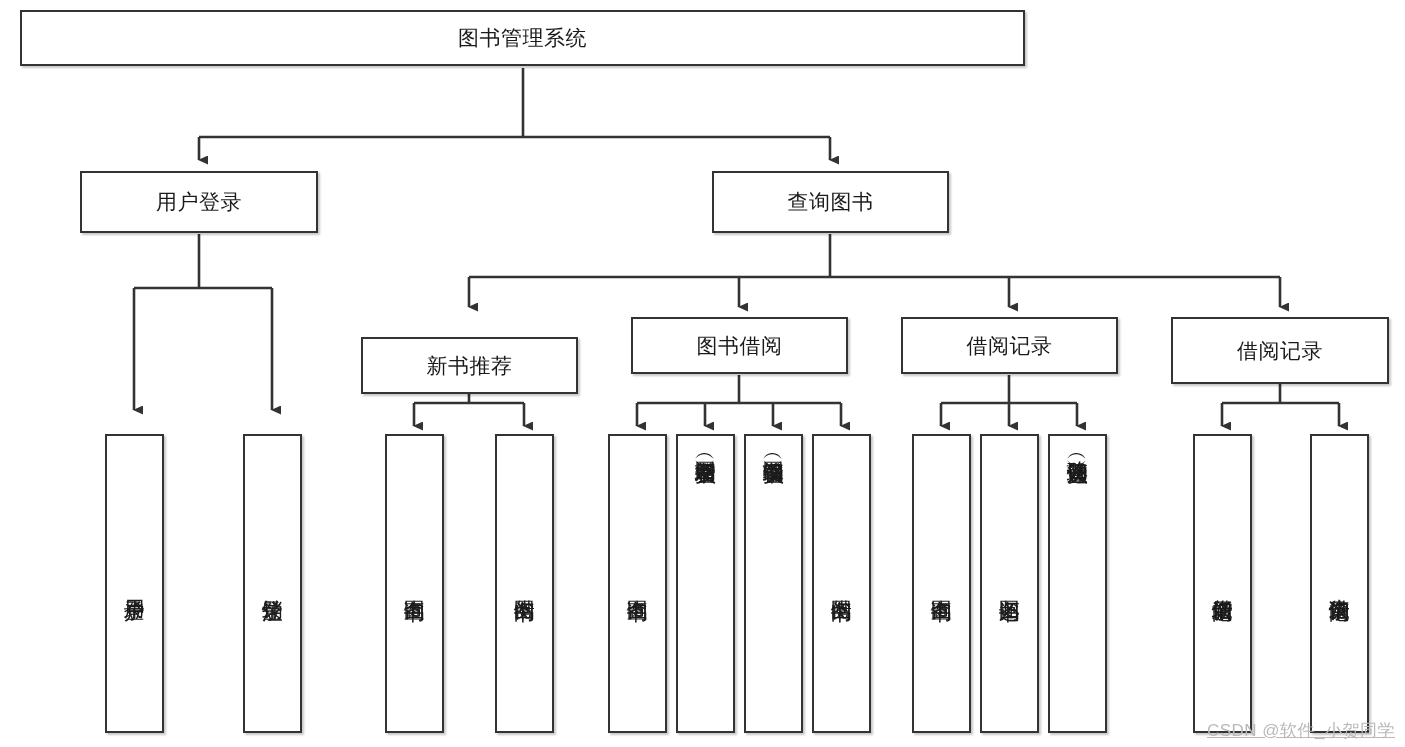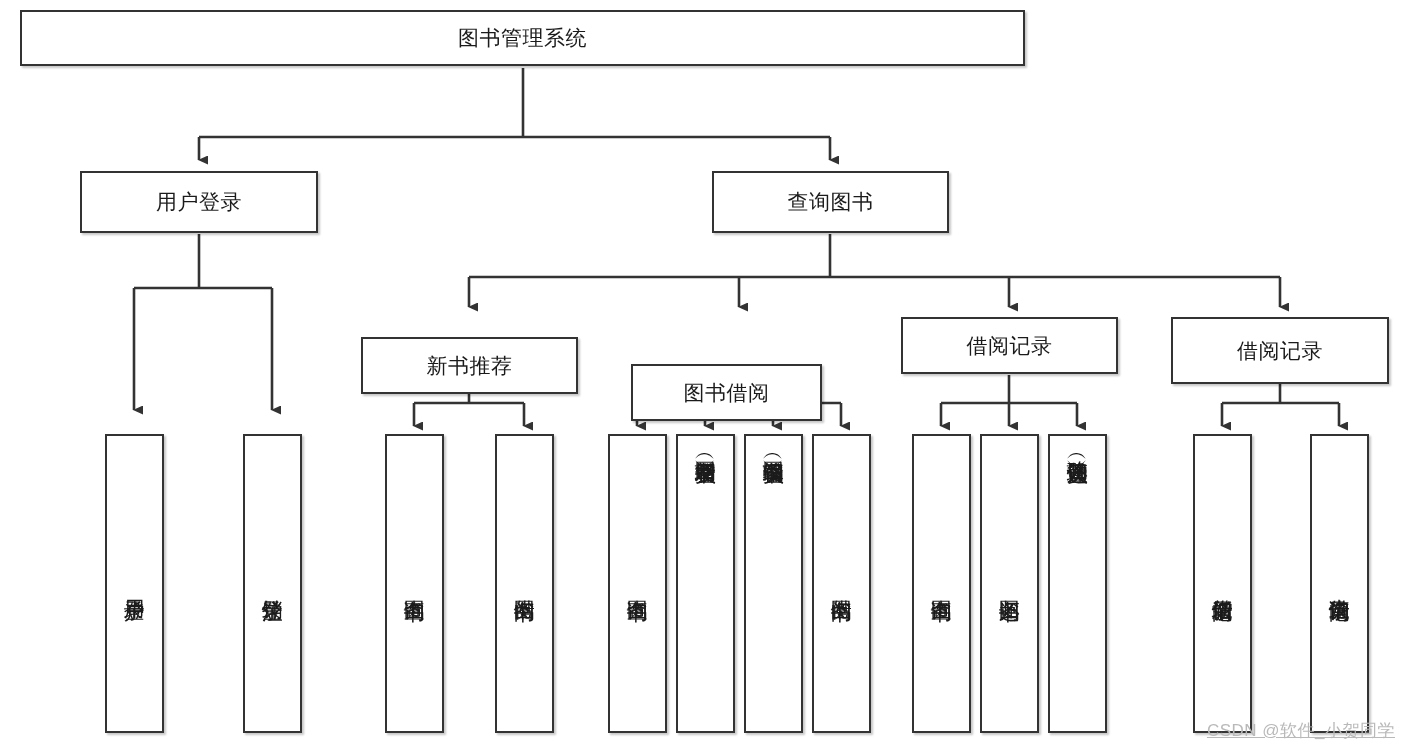--- a/index.html
+++ b/index.html
@@ -129,21 +129,21 @@
   <div class="node horiz" style="left:80px; top:171px; width:238px; height:62px;">
     <span>用户登录</span>
   </div>
   <div class="node horiz" style="left:712px; top:171px; width:237px; height:62px;">
     <span>查询图书</span>
   </div>
 
   <div class="node horiz" style="left:361px; top:317px; width:217px; height:57px;margin-top:20px;">
     <span>新书推荐</span>
   </div>
-  <div class="node horiz" style="left:631px; top:317px; width:191px; height:57px;margin-top:47px;">
+  <div class="node horiz" style="left:631px; top:317px; width:217px; height:57px;">
     <span>图书借阅</span>
   </div>
   <div class="node horiz" style="left:901px; top:317px; width:217px; height:57px;">
     <span>借阅记录</span>
   </div>
   <div class="node horiz" style="left:1171px; top:317px; width:218px; height:67px;">
     <span>借阅记录</span>
   </div>
 
   <div class="node vert mid" style="left:105px; top:434px; width:59px; height:299px;">

